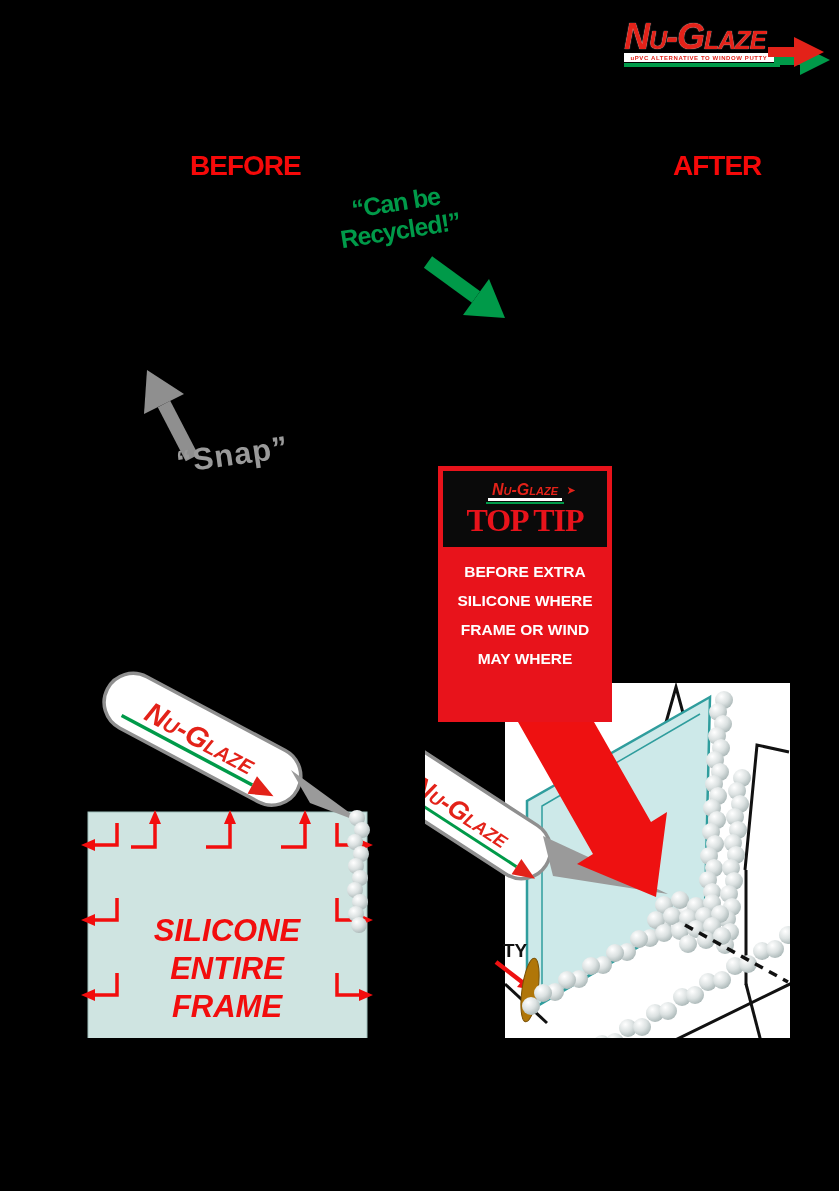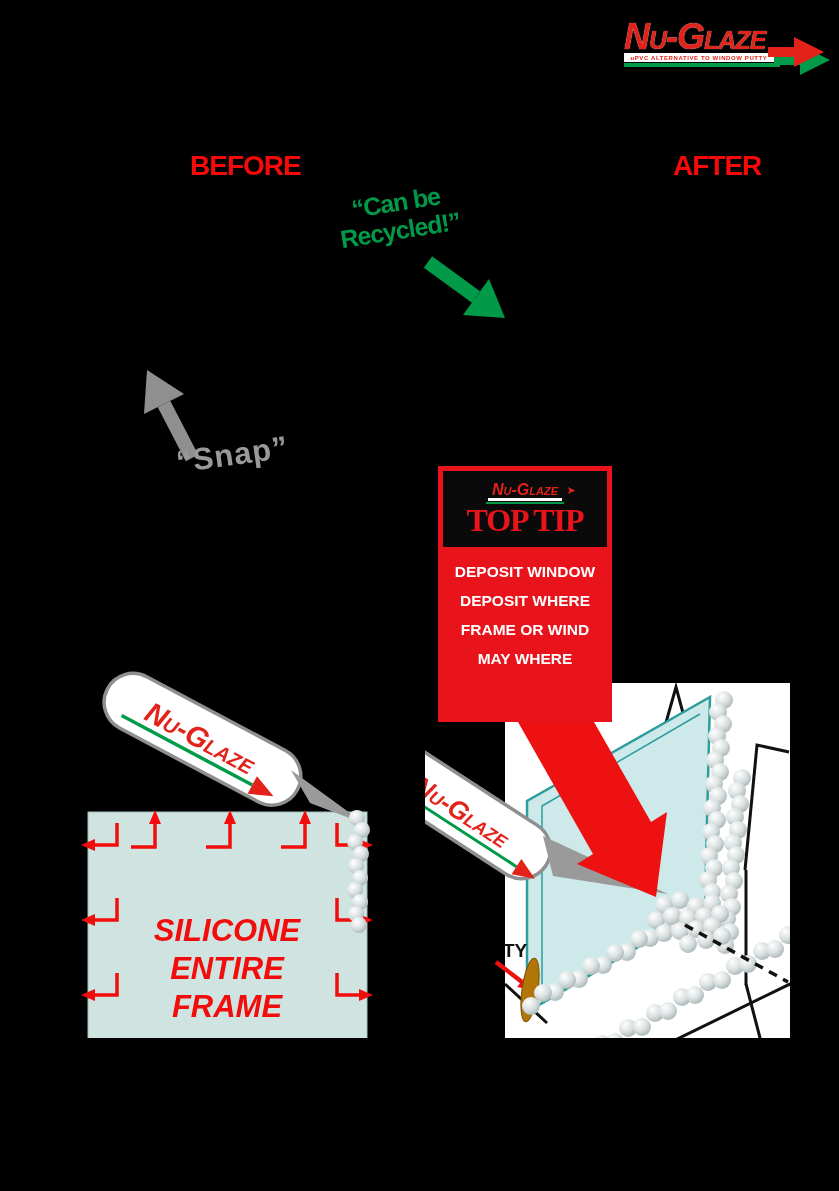--- a/index.html
+++ b/index.html
@@ -85,22 +85,22 @@
     <div class="tt-head">
       <div class="mini-logo">
         <span class="mini-brand">Nu-Glaze</span>
         <span class="mini-arrow">➤</span>
         <div class="mini-strip"></div>
         <div class="mini-green"></div>
       </div>
       <div class="tt-title">TOP TIP</div>
     </div>
     <div class="tt-body">
-      <div class="tt-line">DEPOSIT WINDOW</div>
-      <div class="tt-line">DEPOSIT WHERE</div>
+      <div class="tt-line">BEFORE EXTRA</div>
+      <div class="tt-line">SILICONE WHERE</div>
       <div class="tt-line">FRAME OR WIND</div>
       <div class="tt-line">MAY WHERE</div>
     </div>
   </div>
 
   <svg class="abs" style="left:70px;top:655px;z-index:2;" width="320" height="500" viewBox="70 655 320 500">
     <defs>
       <radialGradient id="beadG" cx="35%" cy="30%" r="75%">
         <stop offset="0%" stop-color="#ffffff"></stop>
         <stop offset="55%" stop-color="#dbe1e1"></stop>

